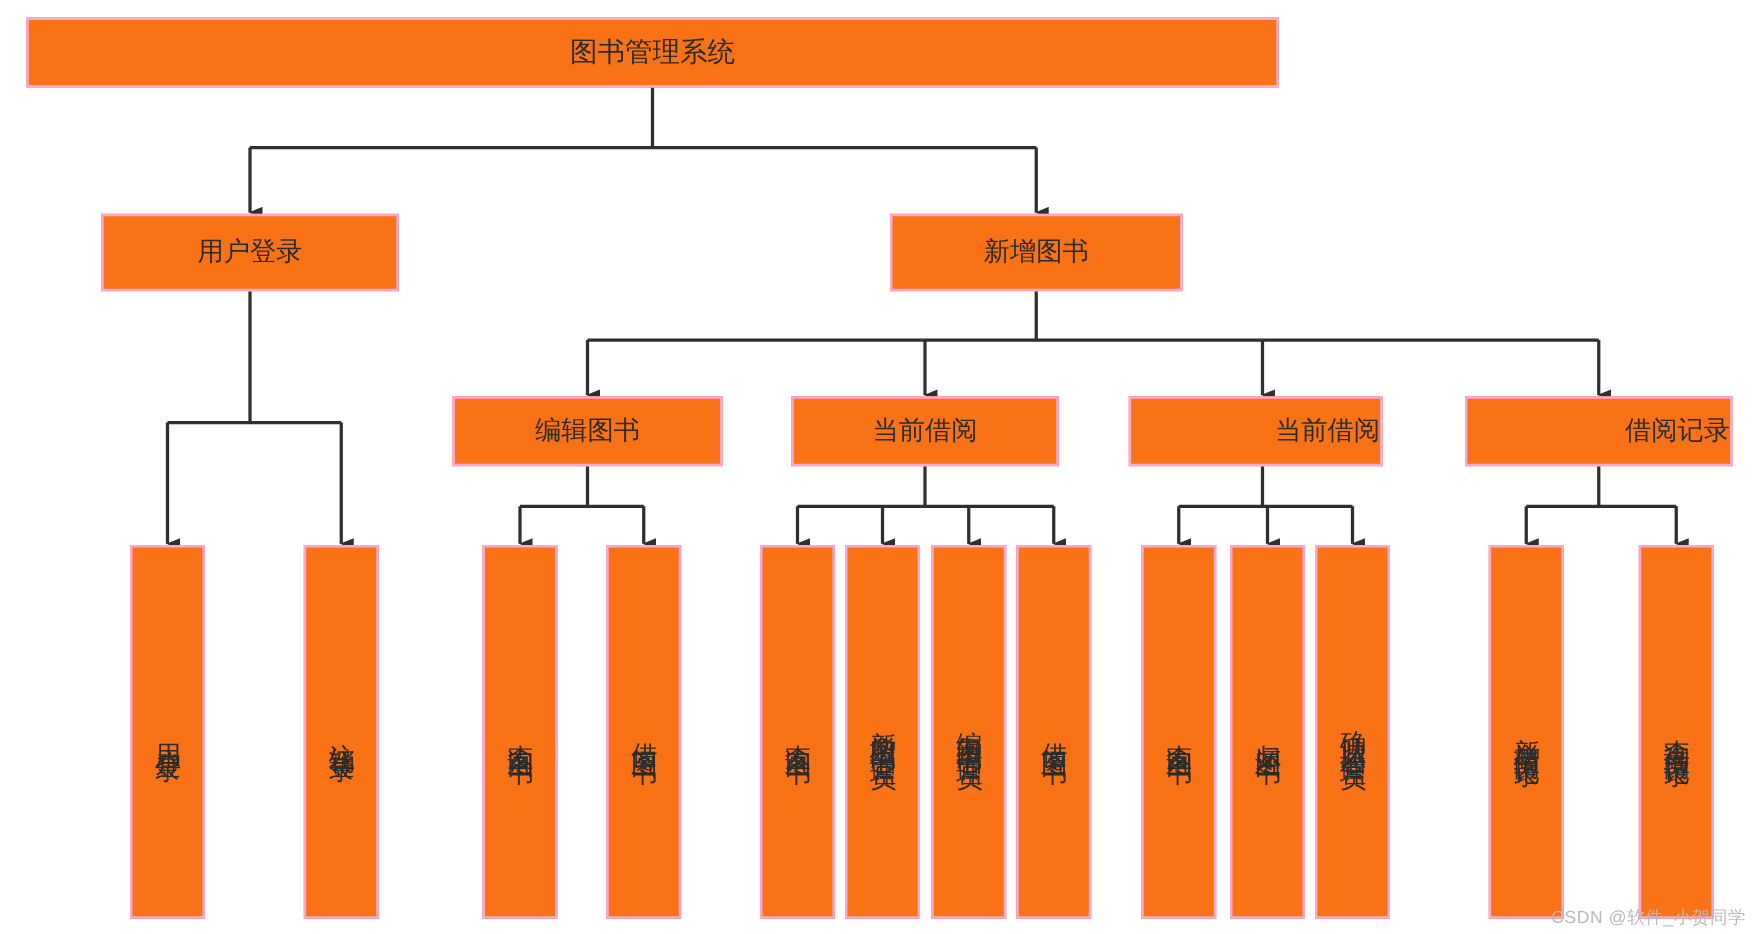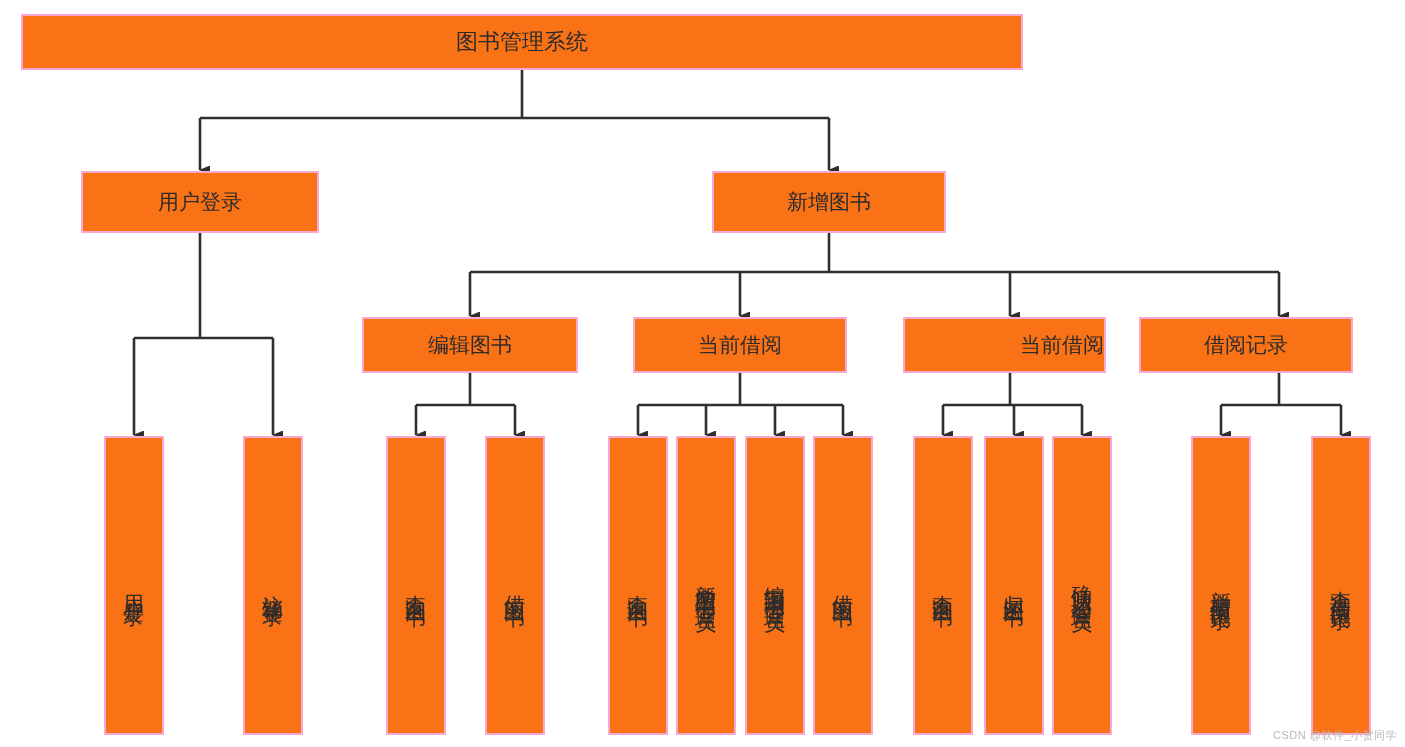--- a/index.html
+++ b/index.html
@@ -37,21 +37,21 @@
     text-orientation:upright;
     font-size:21px;
     letter-spacing:4px;
     line-height:1;
     white-space:nowrap;
   }
   .watermark{
     position:absolute;
     right:8px;
     bottom:4px;
-    font-size:11px;
+    font-size:14px;
     color:#b9b9b9;
     white-space:nowrap;
     letter-spacing:0.5px;
     pointer-events:none;
   }
 </style>
 </head>
 <body>
 
 <div id="diagram">
@@ -110,21 +110,21 @@
       </div>
       <div class="node h-node" style="left: 362px; top: 317px; width: 216px; height: 56px;">
         <span class="label">编辑图书</span>
       </div>
       <div class="node h-node" style="left: 633px; top: 317px; width: 214px; height: 56px;">
         <span class="label">当前借阅</span>
       </div>
       <div class="node h-node" style="left: 903px; top: 317px; width: 203px; height: 56px; justify-content: flex-end;">
         <span class="label">当前借阅</span>
       </div>
-      <div class="node h-node" style="left: 1139px; top: 317px; width: 214px; height: 56px;">
+      <div class="node h-node" style="left: 1172px; top: 317px; width: 214px; height: 56px; justify-content: flex-end;">
         <span class="label">借阅记录</span>
       </div>
       <div class="node v-node" style="left: 104px; top: 436px; width: 60px; height: 299px;">
         <span class="label">用户登录</span>
       </div>
       <div class="node v-node" style="left: 243px; top: 436px; width: 60px; height: 299px;">
         <span class="label">注销登录</span>
       </div>
       <div class="node v-node" style="left: 386px; top: 436px; width: 60px; height: 299px;">
         <span class="label">查询图书</span>

